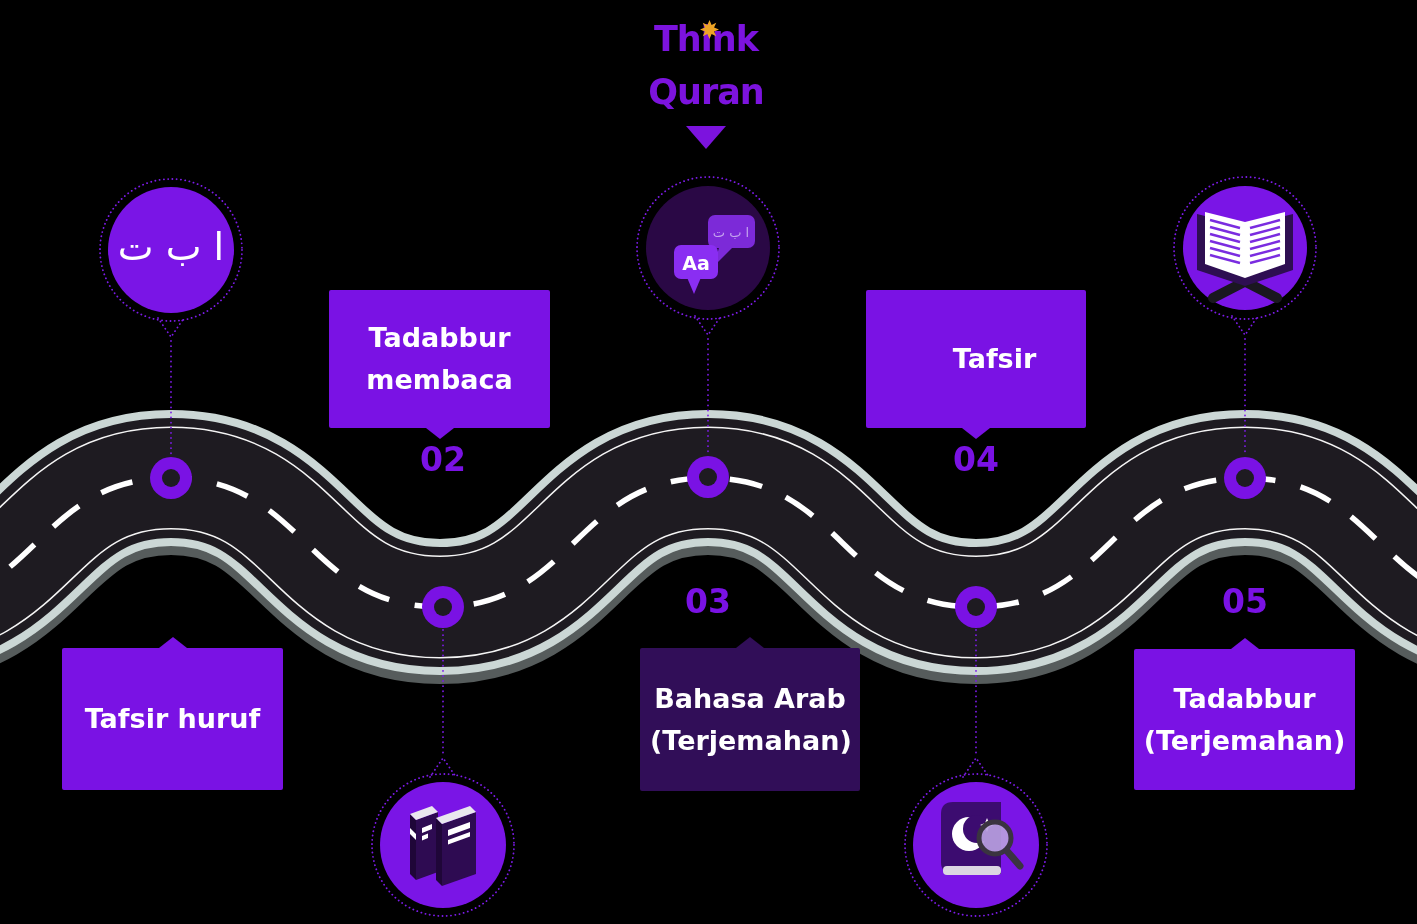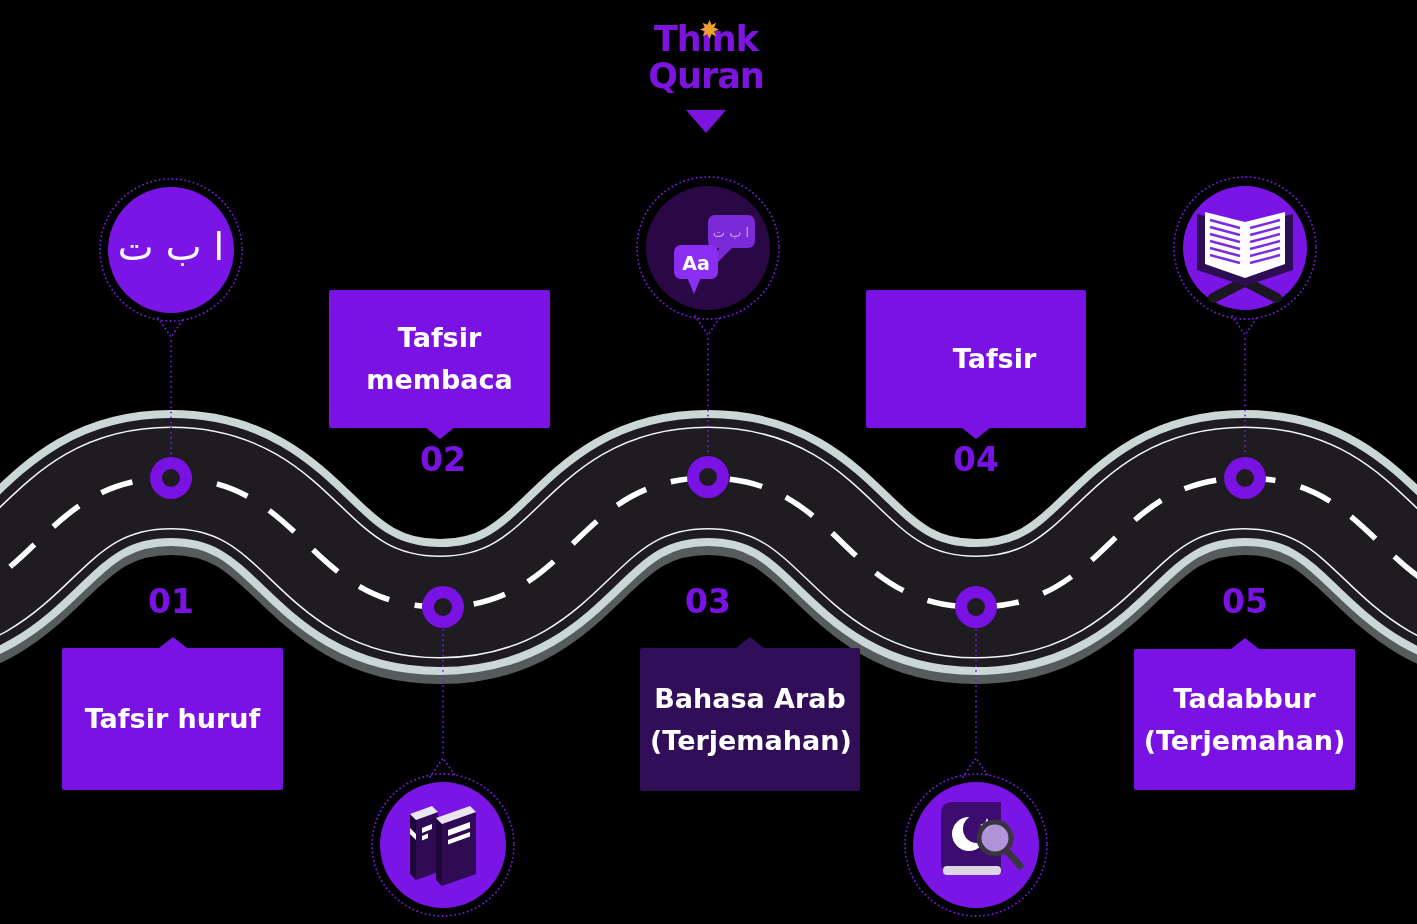--- a/index.html
+++ b/index.html
@@ -6,21 +6,21 @@
   .canvas {
     position:relative; width:1417px; height:924px;
     background:#000000; overflow:hidden;
     font-family:"DejaVu Sans","Liberation Sans",sans-serif;
   }
   svg.scene { position:absolute; left:0; top:0; }
 
   
   .logo { position:absolute; left:586px; top:22px; width:240px; text-align:center; }
   .logo .line { color:#7C13DE; font-size:35px; font-weight:800; line-height:1.0; letter-spacing:-1px; }
-  .logo .line2 { margin-top:2px; }
+  .logo .line2 { margin-top:18px; }
   .logo .star { position:absolute; left:114px; top:-2px; }
   .logo .tri { width:0; height:0; margin:16px auto 0;
     border-left:20px solid transparent; border-right:20px solid transparent;
     border-top:23px solid #7C13DE; }
 
   
   .stage-circle { position:absolute; border-radius:50%; background:#7A15E6;
     display:flex; align-items:center; justify-content:center; }
   .stage-circle.dark { background:#2A0845; }
   .arabic-sample { color:#fff; font-size:38px; letter-spacing:4px; direction:rtl; padding-bottom:6px; }
@@ -207,37 +207,36 @@
     </svg>
   </div>
 
   <div class="label-box" style="left:62px; top:648px; width:221px; height:142px;">
     <div class="pointer up"></div>
     <span>Tafsir huruf</span>
   </div>
 
   <div class="label-box" style="left:329px; top:290px; width:221px; height:138px;">
     <div class="pointer down"></div>
-    <span style="max-width:170px;">Tafsir membaca</span>
+    <span style="max-width:170px;">Tadabbur membaca</span>
   </div>
 
   <div class="label-box dark" style="left:598px; top:648px; width:220px; height:143px;">
     <div class="pointer up"></div>
     <span style="max-width:200px;">Bahasa Arab (Terjemahan)</span>
   </div>
 
   <div class="label-box" style="left:866px; top:290px; width:220px; height:138px;padding-left:47px;">
     <div class="pointer down"></div>
     <span>Tafsir</span>
   </div>
 
   <div class="label-box" style="left:1134px; top:649px; width:221px; height:141px;">
     <div class="pointer up"></div>
     <span style="max-width:210px;">Tadabbur (Terjemahan)</span>
   </div>
 
-  <div class="stage-number" style="left:91px;  top:585px;">01</div>
   <div class="stage-number" style="left:363px; top:443px;">02</div>
   <div class="stage-number" style="left:628px; top:585px;">03</div>
   <div class="stage-number" style="left:896px; top:443px;">04</div>
   <div class="stage-number" style="left:1165px;top:585px;">05</div>
 
 </div>
 
 </body></html>

